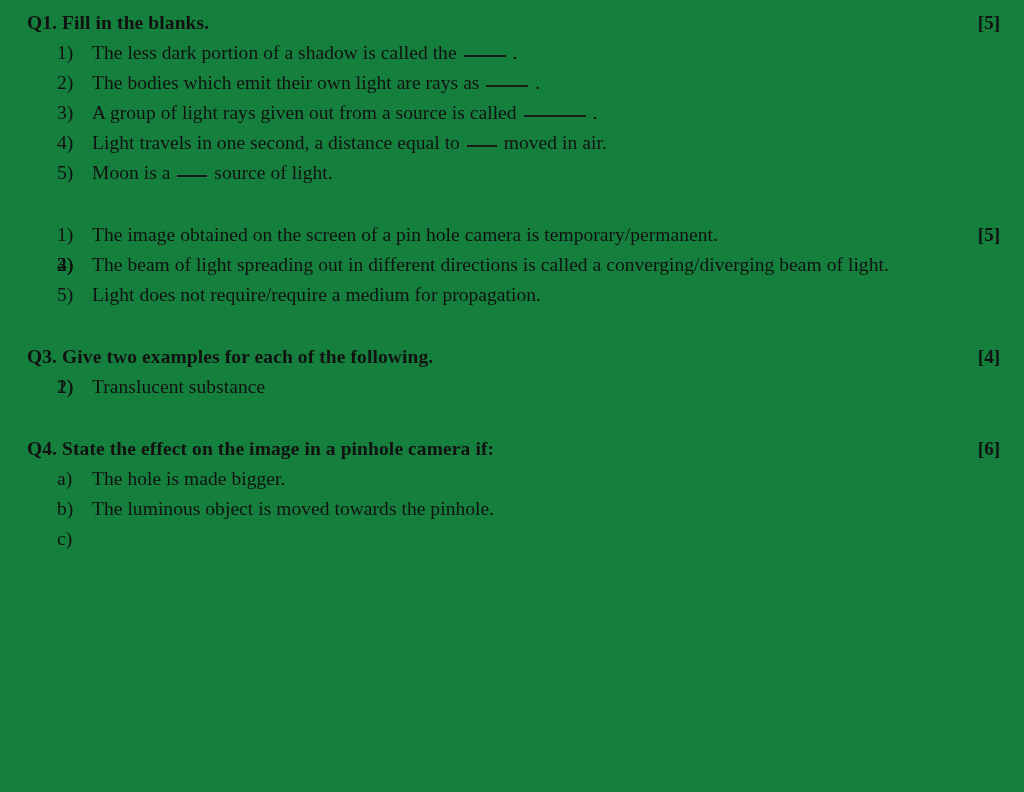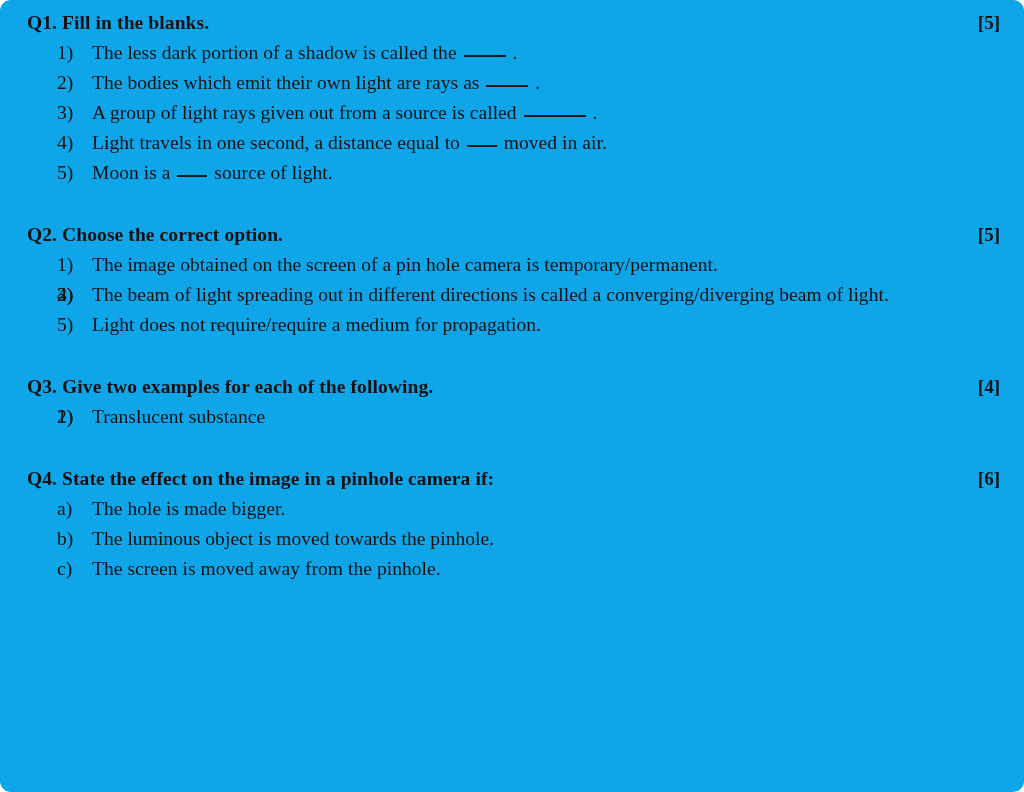--- a/index.html
+++ b/index.html
@@ -14,24 +14,23 @@
     overflow: hidden;
     font-family: "Liberation Serif", "DejaVu Serif", serif;
     color: #111111;
     -webkit-font-smoothing: antialiased;
   }
 
   .page {
     position: relative;
     width: 1024px;
     height: 792px;
-    background: #0ea5e9;
+    background: #15803d;
     padding: 0;
     box-sizing: border-box;
-    border-radius: 11px;
   }
 
   .question-block {
     position: relative;
     width: 1024px;
   }
 
   
   .q-head {
     position: relative;
@@ -141,21 +140,20 @@
         <span class="blank w-short"></span>
         <span class="q-item-text">source of light.</span>
       </li>
     </ul>
   </div>
 
   <div class="spacer-lg"></div>
 
   <div class="question-block">
     <div class="q-head">
-      <span>Q2. Choose the correct option.</span>
       <span class="q-marks">[5]</span>
     </div>
     <ul class="q-items">
       <li class="q-item">
         <span class="q-item-marker">1)</span>
         <span class="q-item-text">The image obtained on the screen of a pin hole camera is temporary/permanent.</span>
       </li>
       <li class="q-item">
         <span class="q-item-marker">2)</span>
       </li>
@@ -202,18 +200,17 @@
       <li class="q-item">
         <span class="q-item-marker">a)</span>
         <span class="q-item-text">The hole is made bigger.</span>
       </li>
       <li class="q-item">
         <span class="q-item-marker">b)</span>
         <span class="q-item-text">The luminous object is moved towards the pinhole.</span>
       </li>
       <li class="q-item">
         <span class="q-item-marker">c)</span>
-        <span class="q-item-text">The screen is moved away from the pinhole.</span>
       </li>
     </ul>
   </div>
 
 </div>
 
 </body></html>

